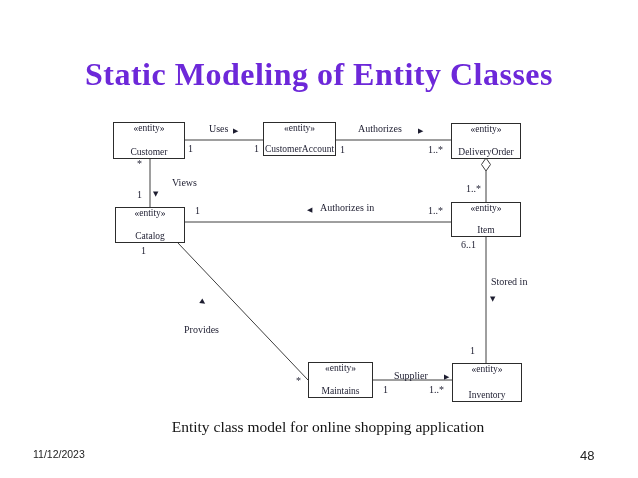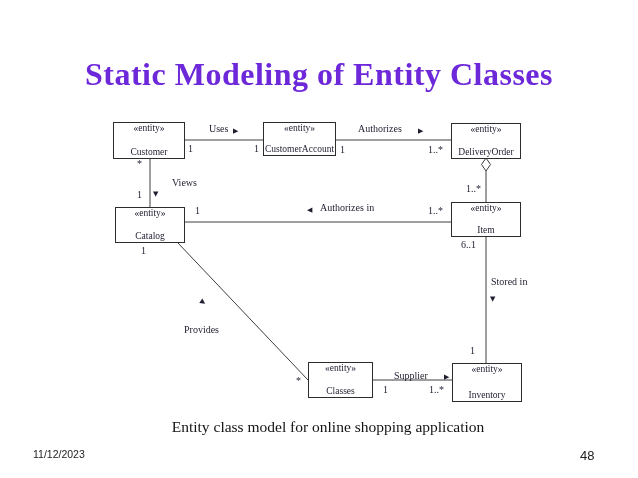--- a/index.html
+++ b/index.html
@@ -101,21 +101,21 @@
   <div class="entity-box" id="box-catalog">
     <span class="stereo">«entity»</span>
     <span class="ename">Catalog</span>
   </div>
   <div class="entity-box" id="box-item">
     <span class="stereo">«entity»</span>
     <span class="ename">Item</span>
   </div>
   <div class="entity-box" id="box-supplier">
     <span class="stereo">«entity»</span>
-    <span class="ename">Classes</span>
+    <span class="ename">Maintains</span>
   </div>
   <div class="entity-box" id="box-inventory">
     <span class="stereo">«entity»</span>
     <span class="ename">Inventory</span>
   </div>
 
   <span class="dlabel" style="left:209px; top:123px;">Uses</span>
   <span class="arrow-glyph" style="left:233px; top:128px;">▶</span>
 
   <span class="dlabel" style="left:358px; top:123px;">Authorizes</span>

